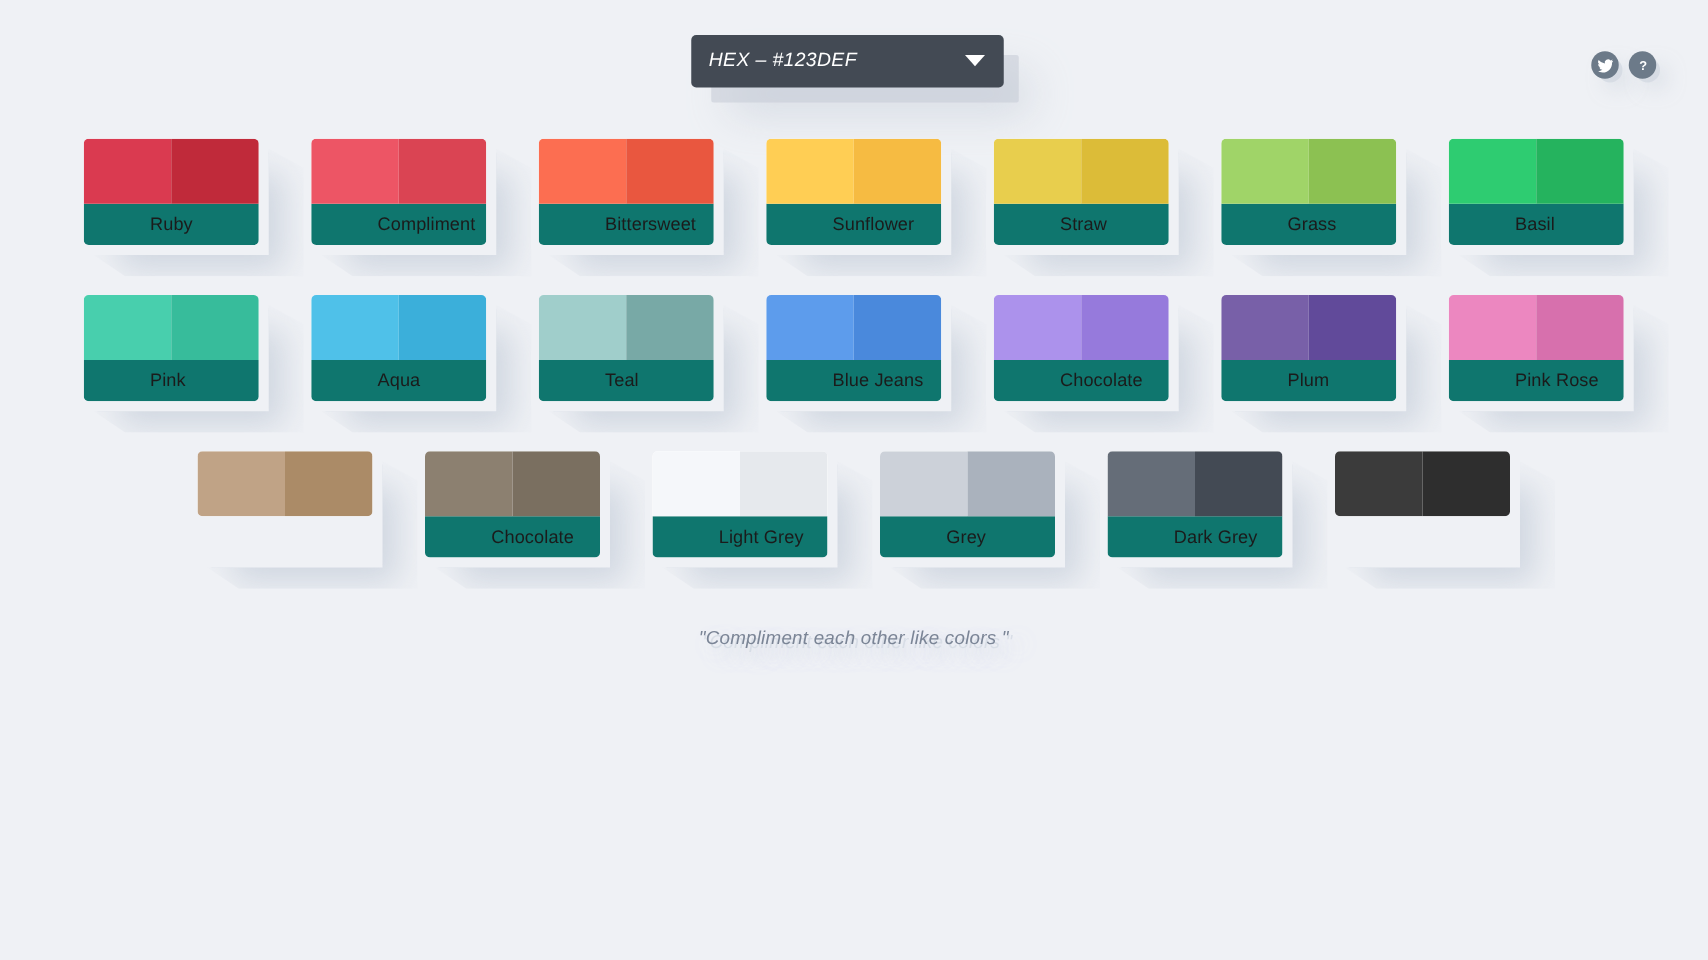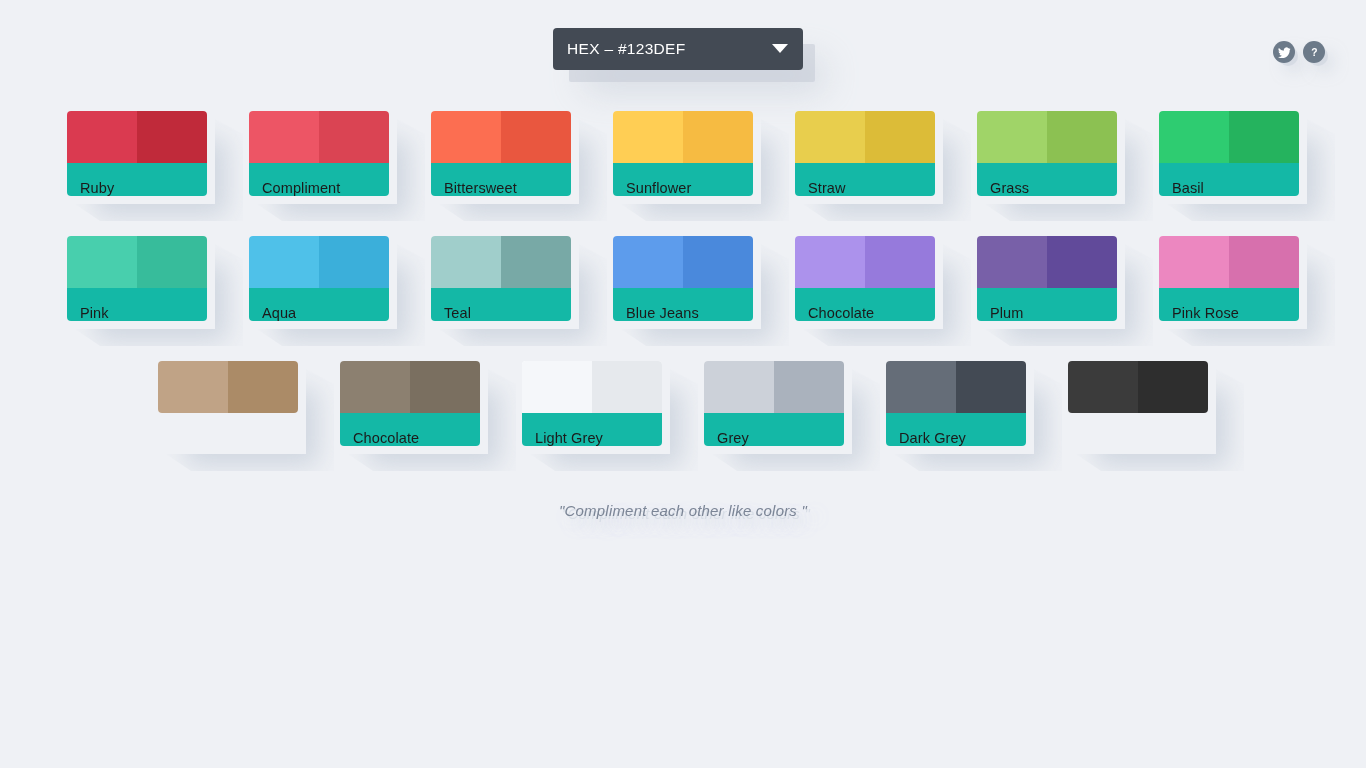--- a/index.html
+++ b/index.html
@@ -39,20 +39,21 @@
                 26px 26px 34px -6px rgba(180, 190, 205, 0.45);
   }
 
   #hex-select-label {
     color: #ffffff;
     font-size: 15.5px;
     letter-spacing: 0.3px;
     padding-left: 14px;
     flex: 1;
     white-space: nowrap;
+    font-style: italic;
   }
 
   #hex-select-arrow {
     width: 34px;
     display: flex;
     align-items: center;
     justify-content: center;
     margin-right: 6px;
   }
   #hex-select-arrow svg { display: block; }
@@ -111,23 +112,24 @@
   }
 
   .swatch-colors {
     height: 52px;
     display: flex;
   }
   .swatch-half { flex: 1 1 50%; cursor: pointer; }
 
   .swatch-label-bar {
     height: 33px;
-    background: #14b8a6;
-    display: flex;
-    align-items: flex-end;
+    background: #0f766e;
+    display: flex;
+    align-items: center;
+    padding-left: 40px;
   }
 
   .swatch-label {
     font-size: 14.5px;
     color: #1b1b1b;
     padding-left: 13px;
     white-space: nowrap;
     letter-spacing: 0.1px;
   }
 

